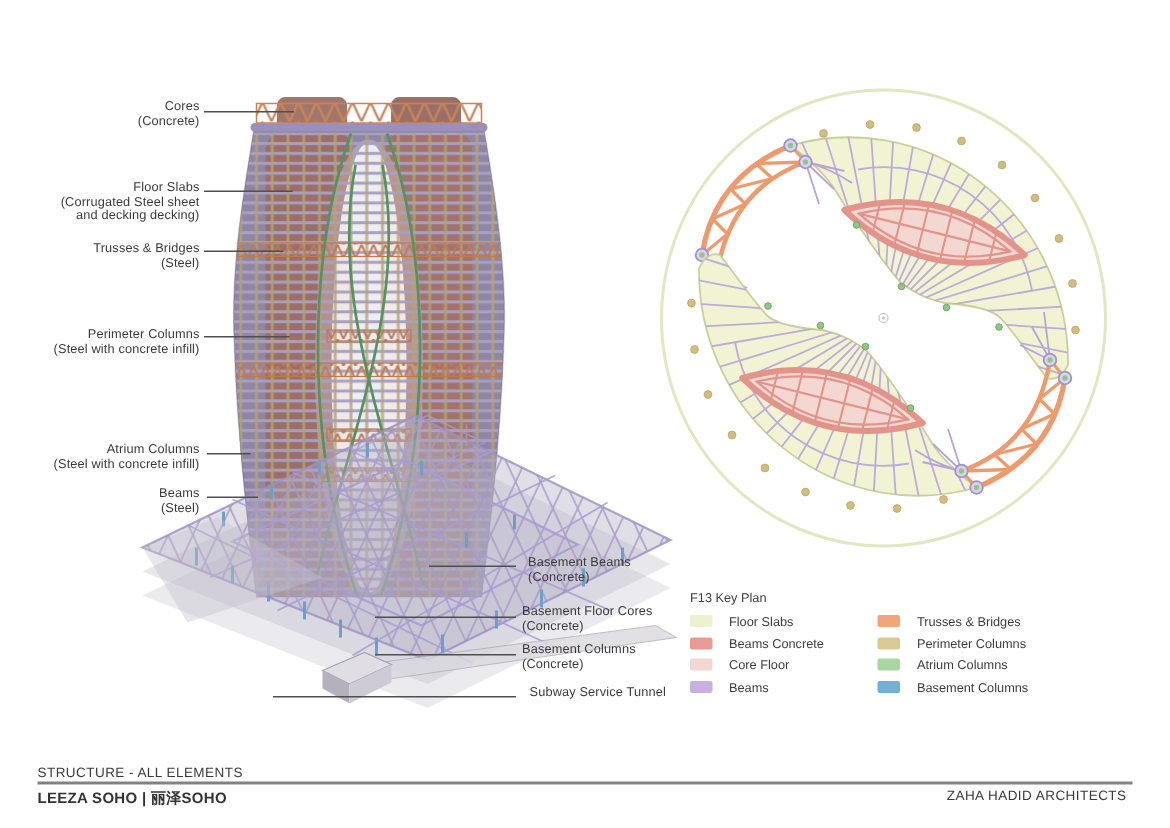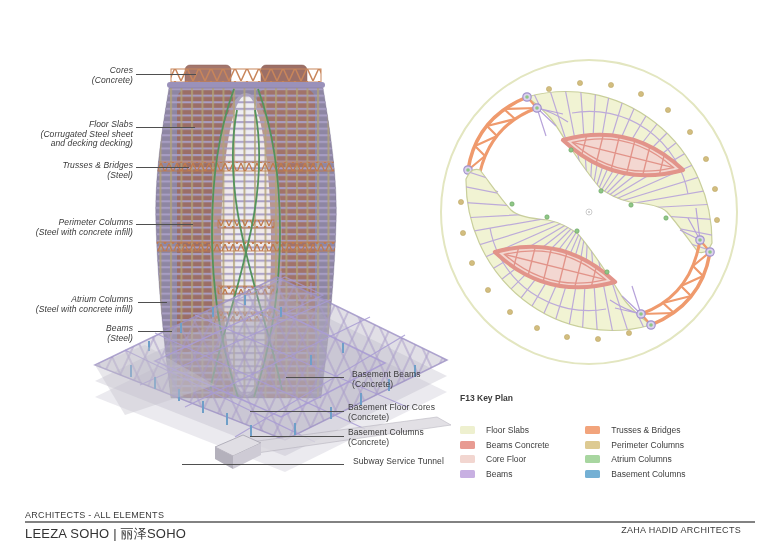--- a/index.html
+++ b/index.html
@@ -1,32 +1,32 @@
 <!DOCTYPE html>
 <html><head>
 <meta charset="utf-8">
 <style>
   html,body{margin:0;padding:0;background:#fff;}
   .page{position:relative;width:780px;height:552px;background:#fff;overflow:hidden;
         font-family:"Liberation Sans",sans-serif;color:#3b3b3b;}
   .fig{position:absolute;}
   .lbl{position:absolute;font-size:8.5px;line-height:9.6px;color:#3a3a3a;letter-spacing:.1px;}
-  .lbl.r{text-align:right;width:125px;font-style:italic;}
+  .lbl.r{text-align:right;width:125px;}
   .lbl.l{text-align:left;width:132px;}
   .ld{position:absolute;height:1px;background:#4f4f4f;}
   .legend{position:absolute;left:460px;top:393px;}
-  .lg-title{font-size:8.5px;color:#3c3c3c;margin:0 0 20px 0;font-weight:bold;}
+  .lg-title{font-size:8.5px;color:#3c3c3c;margin:0 0 4px 0;}
   .lg-grid{display:grid;grid-template-rows:repeat(4,14.5px);grid-auto-flow:column;
            grid-auto-columns:max-content;column-gap:36px;}
   .lg-item{display:flex;align-items:center;gap:11px;font-size:8.5px;color:#3c3c3c;}
   .lg-sw{width:15px;height:8px;border-radius:1.5px;flex:0 0 auto;}
   .f-line{position:absolute;left:25px;right:25px;top:521px;height:2px;background:#828282;}
   .f-t1{position:absolute;left:25px;top:510px;font-size:9px;letter-spacing:.3px;color:#3a3a3a;}
-  .f-t2{position:absolute;left:25px;top:525px;font-size:13px;font-weight:400;letter-spacing:.2px;color:#333;text-align:right;}
-  .f-t3{position:absolute;right:39px;top:525px;font-size:9px;letter-spacing:.3px;color:#3a3a3a;}
+  .f-t2{position:absolute;left:25px;top:525px;font-size:10px;font-weight:700;letter-spacing:.2px;color:#333;text-align:right;}
+  .f-t3{position:absolute;right:29px;top:525px;font-size:9px;letter-spacing:.3px;color:#3a3a3a;}
 </style>
 </head>
 <body>
 
 <div class="page">
 
   <svg class="fig" style="left:85px;top:55px" width="375" height="430" viewBox="0 0 375 430">
     <defs>
       <clipPath id="tb">
         <path d="M84,33 C77,75 69,125 71,170 C73,235 80,295 86,343 L236,343 C242,295 249,235 251,170 C253,125 245,75 238,33 Z"></path>
@@ -266,18 +266,18 @@
         <span class="lg-sw" style="background: rgb(168, 214, 160);"></span>
         <span>Atrium Columns</span>
       </div>
       <div class="lg-item">
         <span class="lg-sw" style="background: rgb(116, 176, 212);"></span>
         <span>Basement Columns</span>
       </div>
     </div>
   </div>
 
-  <div class="f-t1">ARCHITECTS - ALL ELEMENTS</div>
+  <div class="f-t1">STRUCTURE - ALL ELEMENTS</div>
   <div class="f-line"></div>
   <div class="f-t2">LEEZA SOHO | 丽泽SOHO</div>
   <div class="f-t3">ZAHA HADID ARCHITECTS</div>
 
 </div>
 
 </body></html>

